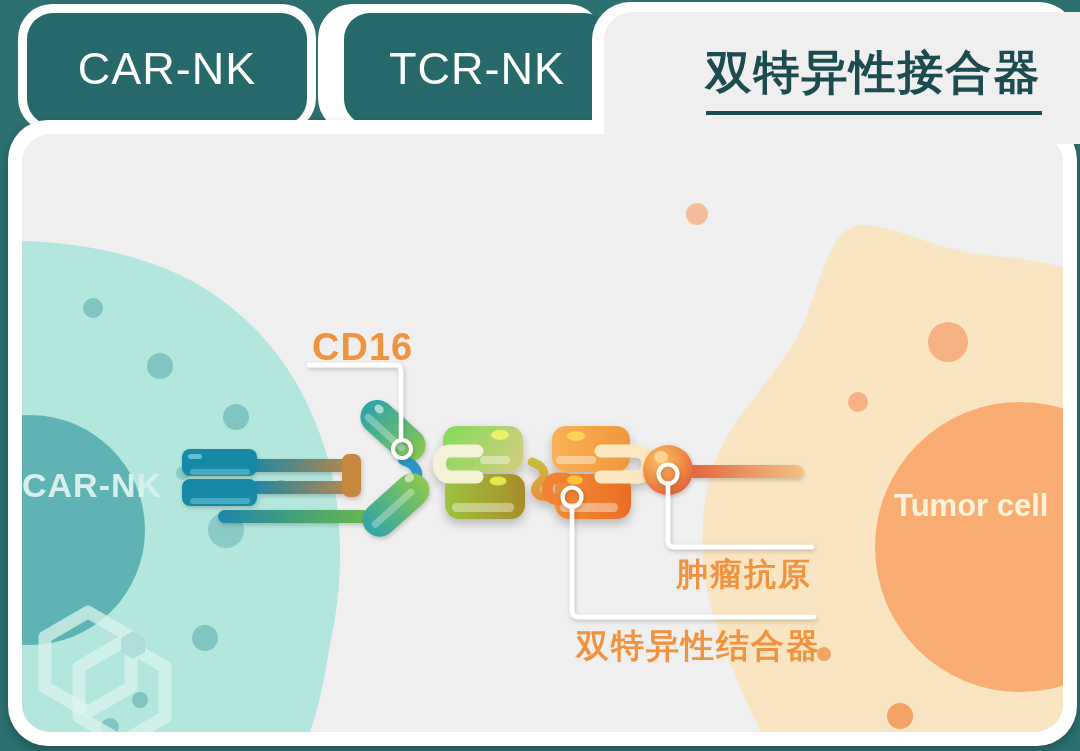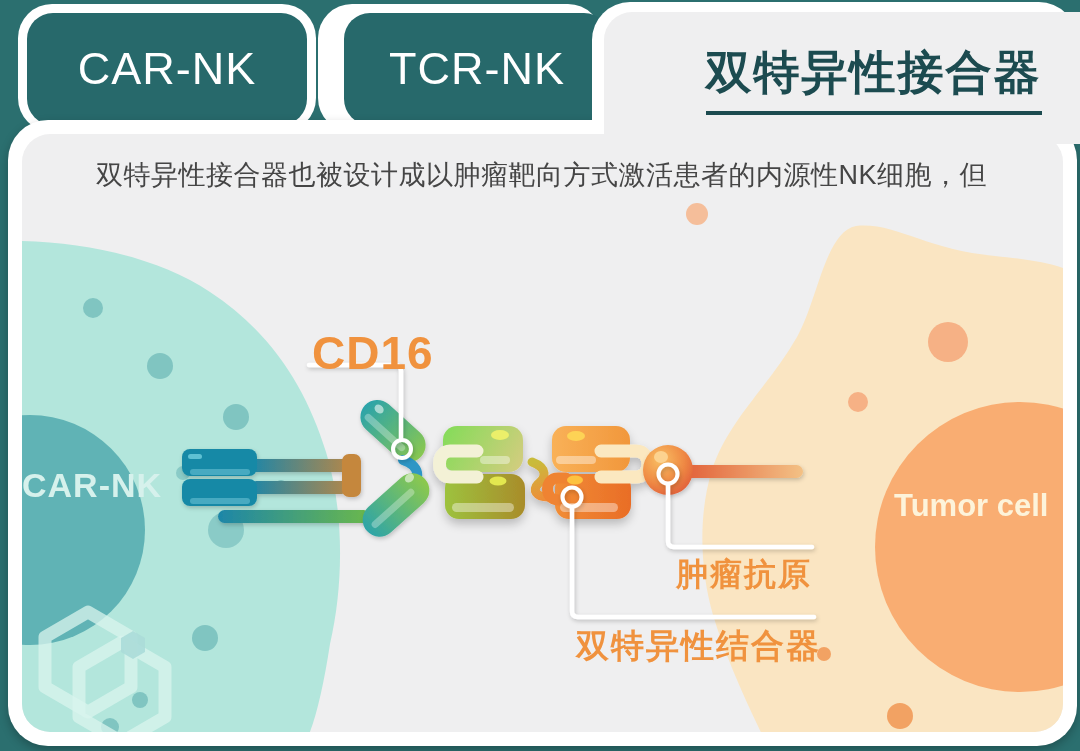--- a/index.html
+++ b/index.html
@@ -46,21 +46,21 @@
   .panel-inner > svg{position:absolute;left:0;top:0;}
 
   
   .para{
     position:absolute;left:58px;top:22px;width:940px;
     font-size:27px;line-height:39px;color:#454545;
     letter-spacing:0.5px;
   }
   .para .line1{padding-left:16px;}
   .lbl-orange{color:#f0923e;font-weight:700;}
-  .lbl-cd16{position:absolute;left:290px;top:192px;font-size:46px;letter-spacing:1px;}
+  .lbl-cd16{position:absolute;left:290px;top:192px;font-size:38px;letter-spacing:1px;}
   .lbl-antigen{position:absolute;left:654px;top:419px;font-size:32px;letter-spacing:2px;}
   .lbl-binder{position:absolute;left:554px;top:490px;font-size:33px;letter-spacing:2px;}
   .lbl-carnk{
     position:absolute;left:0px;top:332px;width:160px;
     color:#d6f1ec;font-size:34px;font-weight:700;letter-spacing:1px;
   }
   .lbl-tumor{
     position:absolute;left:872px;top:354px;width:200px;
     color:#fdf3da;font-size:31px;font-weight:700;
   }
@@ -236,21 +236,20 @@
       <path d="M 309,365 H 395 Q 401,365 401,371 V 438"></path>
       <circle cx="402" cy="449" r="9" stroke-width="4"></circle>
       <path d="M 668,485 V 541 Q 668,547 674,547 H 812"></path>
       <circle cx="668" cy="474" r="9.5" stroke-width="4"></circle>
       <path d="M 572,508 V 611 Q 572,617 578,617 H 814"></path>
       <circle cx="572" cy="497" r="9.5" stroke-width="4"></circle>
     </g>
   </svg>
 
   <div class="para">
-    <div class="line1">双特异性接合器也被设计成以肿瘤靶向方式激活患者的内源性NK细胞，但</div>
   </div>
 
   <div class="lbl-orange lbl-cd16">CD16</div>
   <div class="lbl-orange lbl-antigen">肿瘤抗原</div>
   <div class="lbl-orange lbl-binder">双特异性结合器</div>
   <div class="lbl-carnk">CAR-NK</div>
   <div class="lbl-tumor">Tumor cell</div>
 </div>
 
 </body></html>

